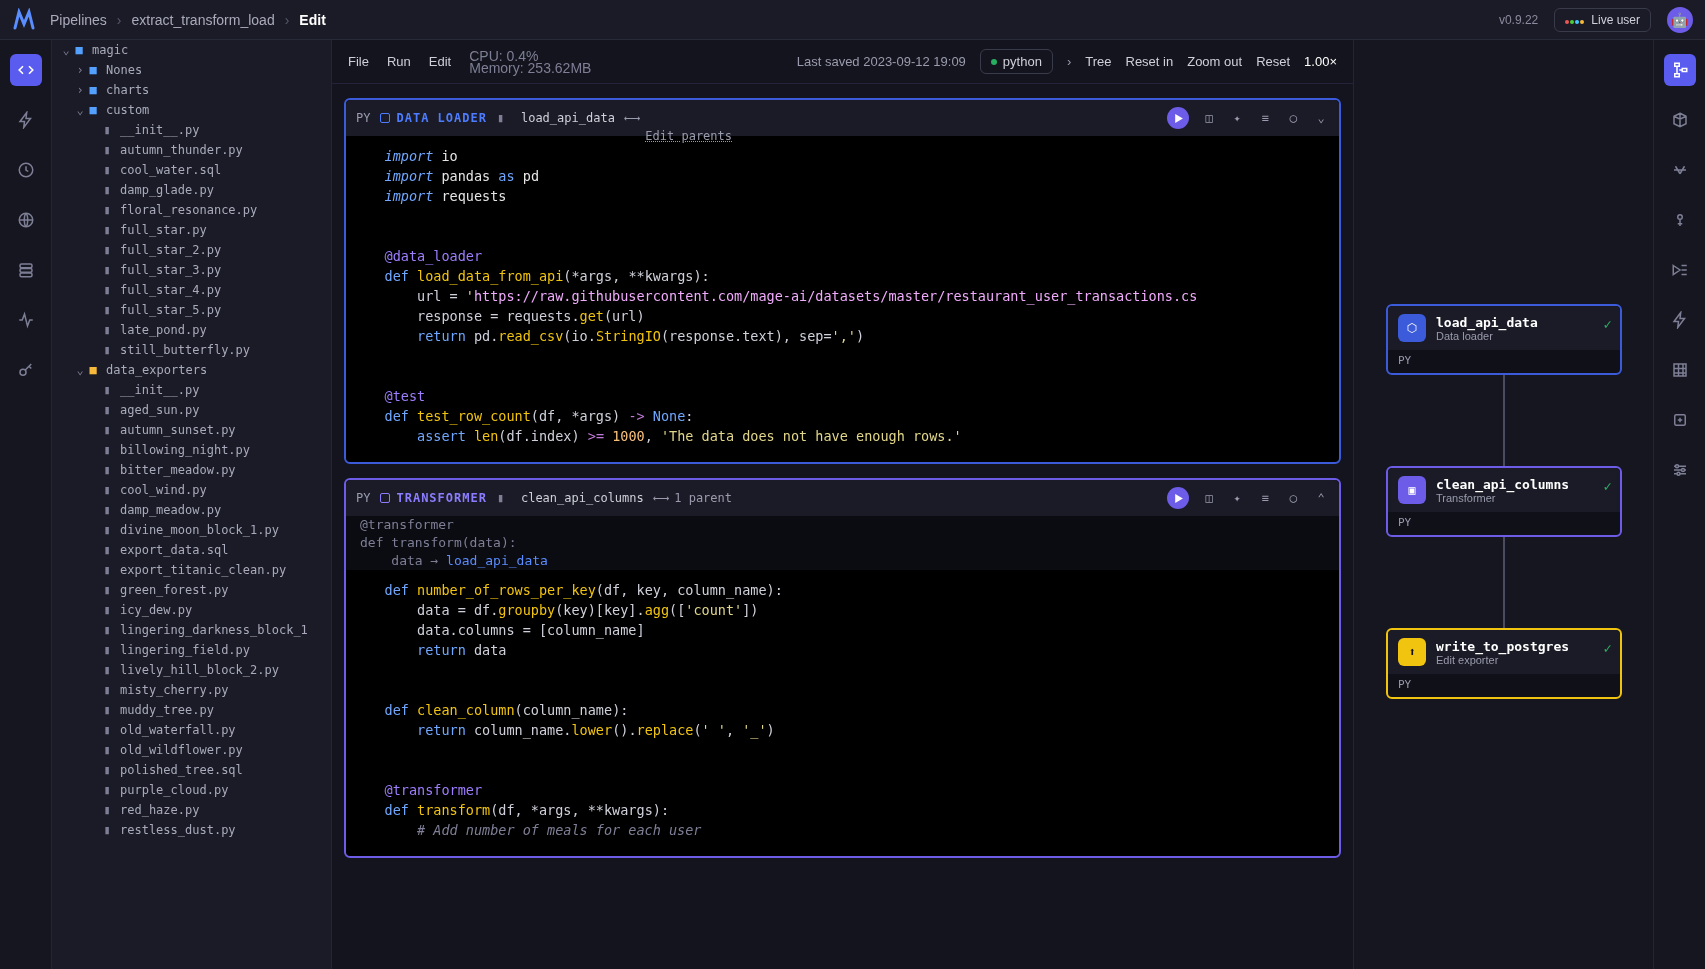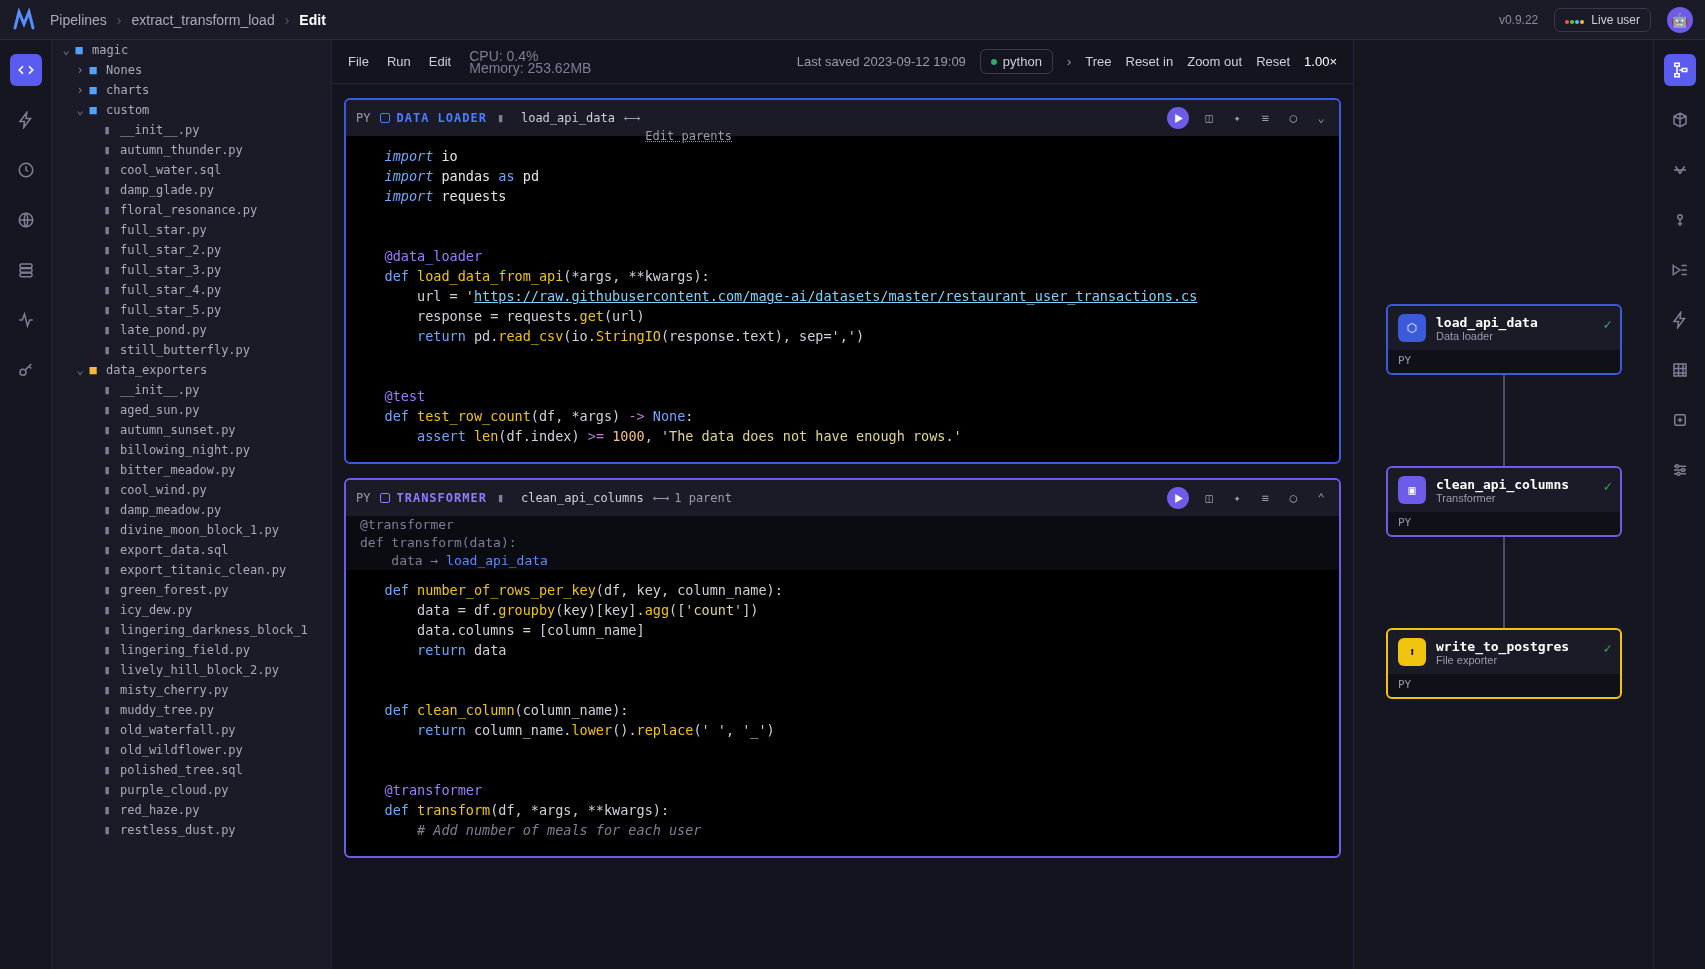--- a/index.html
+++ b/index.html
@@ -80,21 +80,21 @@
 
 .kw{color:#70a7ff;font-style:italic}
 .kwp{color:#70a7ff}
 .dec{color:#9e7dff}
 .fn{color:#f1c40f}
 .str{color:#e1d68a}
 .num{color:#f7c07a}
 .id{color:#e5e5e5}
 .op{color:#c179d9}
 .cmt{color:#7e7f96;font-style:italic}
-.url{color:#7dd3fc;text-decoration:underline}
+.url{color:#f0abfc;}
 
 
 .graph { width:300px; background:#15161f; position:relative; border-left:1px solid #23243a; }
 .node { position:absolute; left:32px; width:236px; border-radius:6px; background:#0f1018; border:1px solid #2b2c3a; }
 .node.loader { border:2px solid #3b5bdb; }
 .node.transformer { border:2px solid #6c5ce7; }
 .node.exporter { border:2px solid #f1c40f; }
 .node-top { display:flex; align-items:center; padding:8px 10px; gap:10px; background:#1a1b26; border-radius:5px 5px 0 0; position:relative;}
 .node-ico { width:28px; height:28px; border-radius:6px; display:flex; align-items:center; justify-content:center; color:#fff; }
 .node-ico.loader{background:#3b5bdb;} .node-ico.transformer{background:#6c5ce7;} .node-ico.exporter{background:#f1c40f;color:#111;}
@@ -560,21 +560,21 @@
             </div>
             <span class="node-check">✓</span>
           </div>
         <div class="node-foot">PY</div>
       </div>
       <div class="node exporter" style="top:588px">
         <div class="node-top">
             <div class="node-ico exporter">⬆</div>
             <div>
               <div class="node-title">write_to_postgres</div>
-              <div class="node-sub">File exporter</div>
+              <div class="node-sub">Edit exporter</div>
             </div>
             <span class="node-check">✓</span>
           </div>
         <div class="node-foot">PY</div>
       </div>
     </div>
 
     <div class="rail rail-right">
       <div class="rail-item active">
           <svg viewBox="0 0 24 24" fill="none" stroke="currentColor" stroke-width="2">

